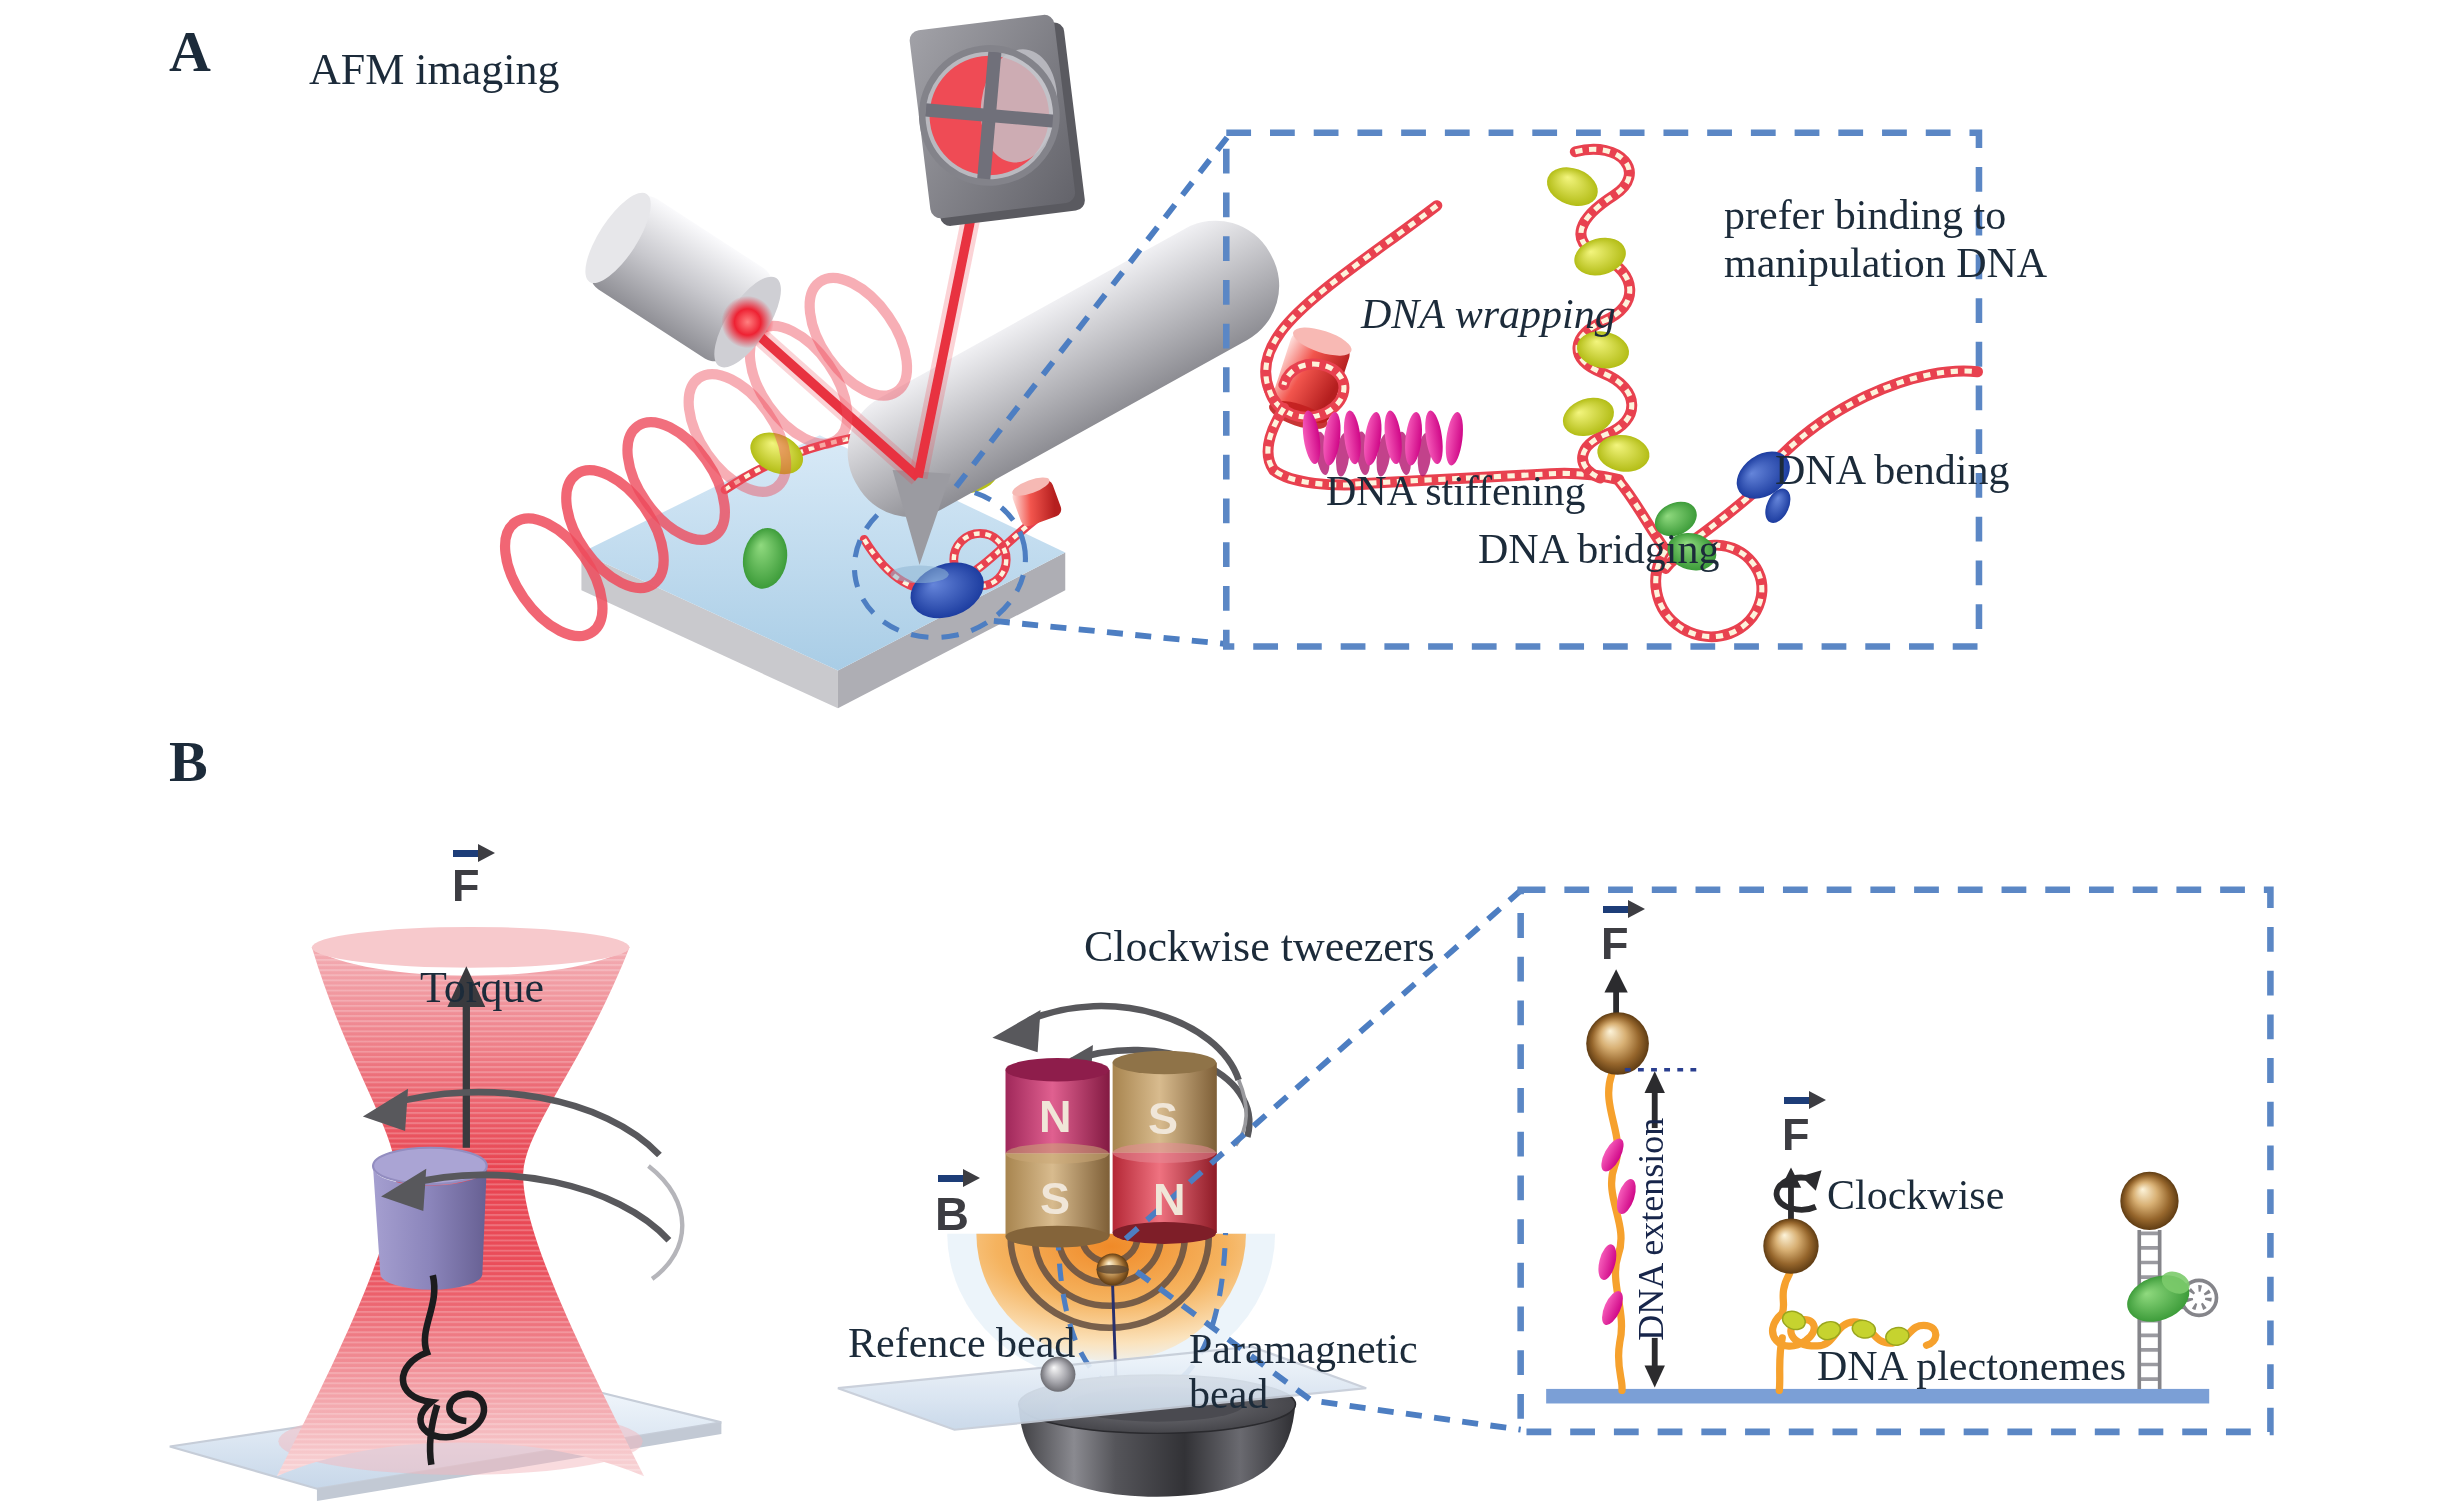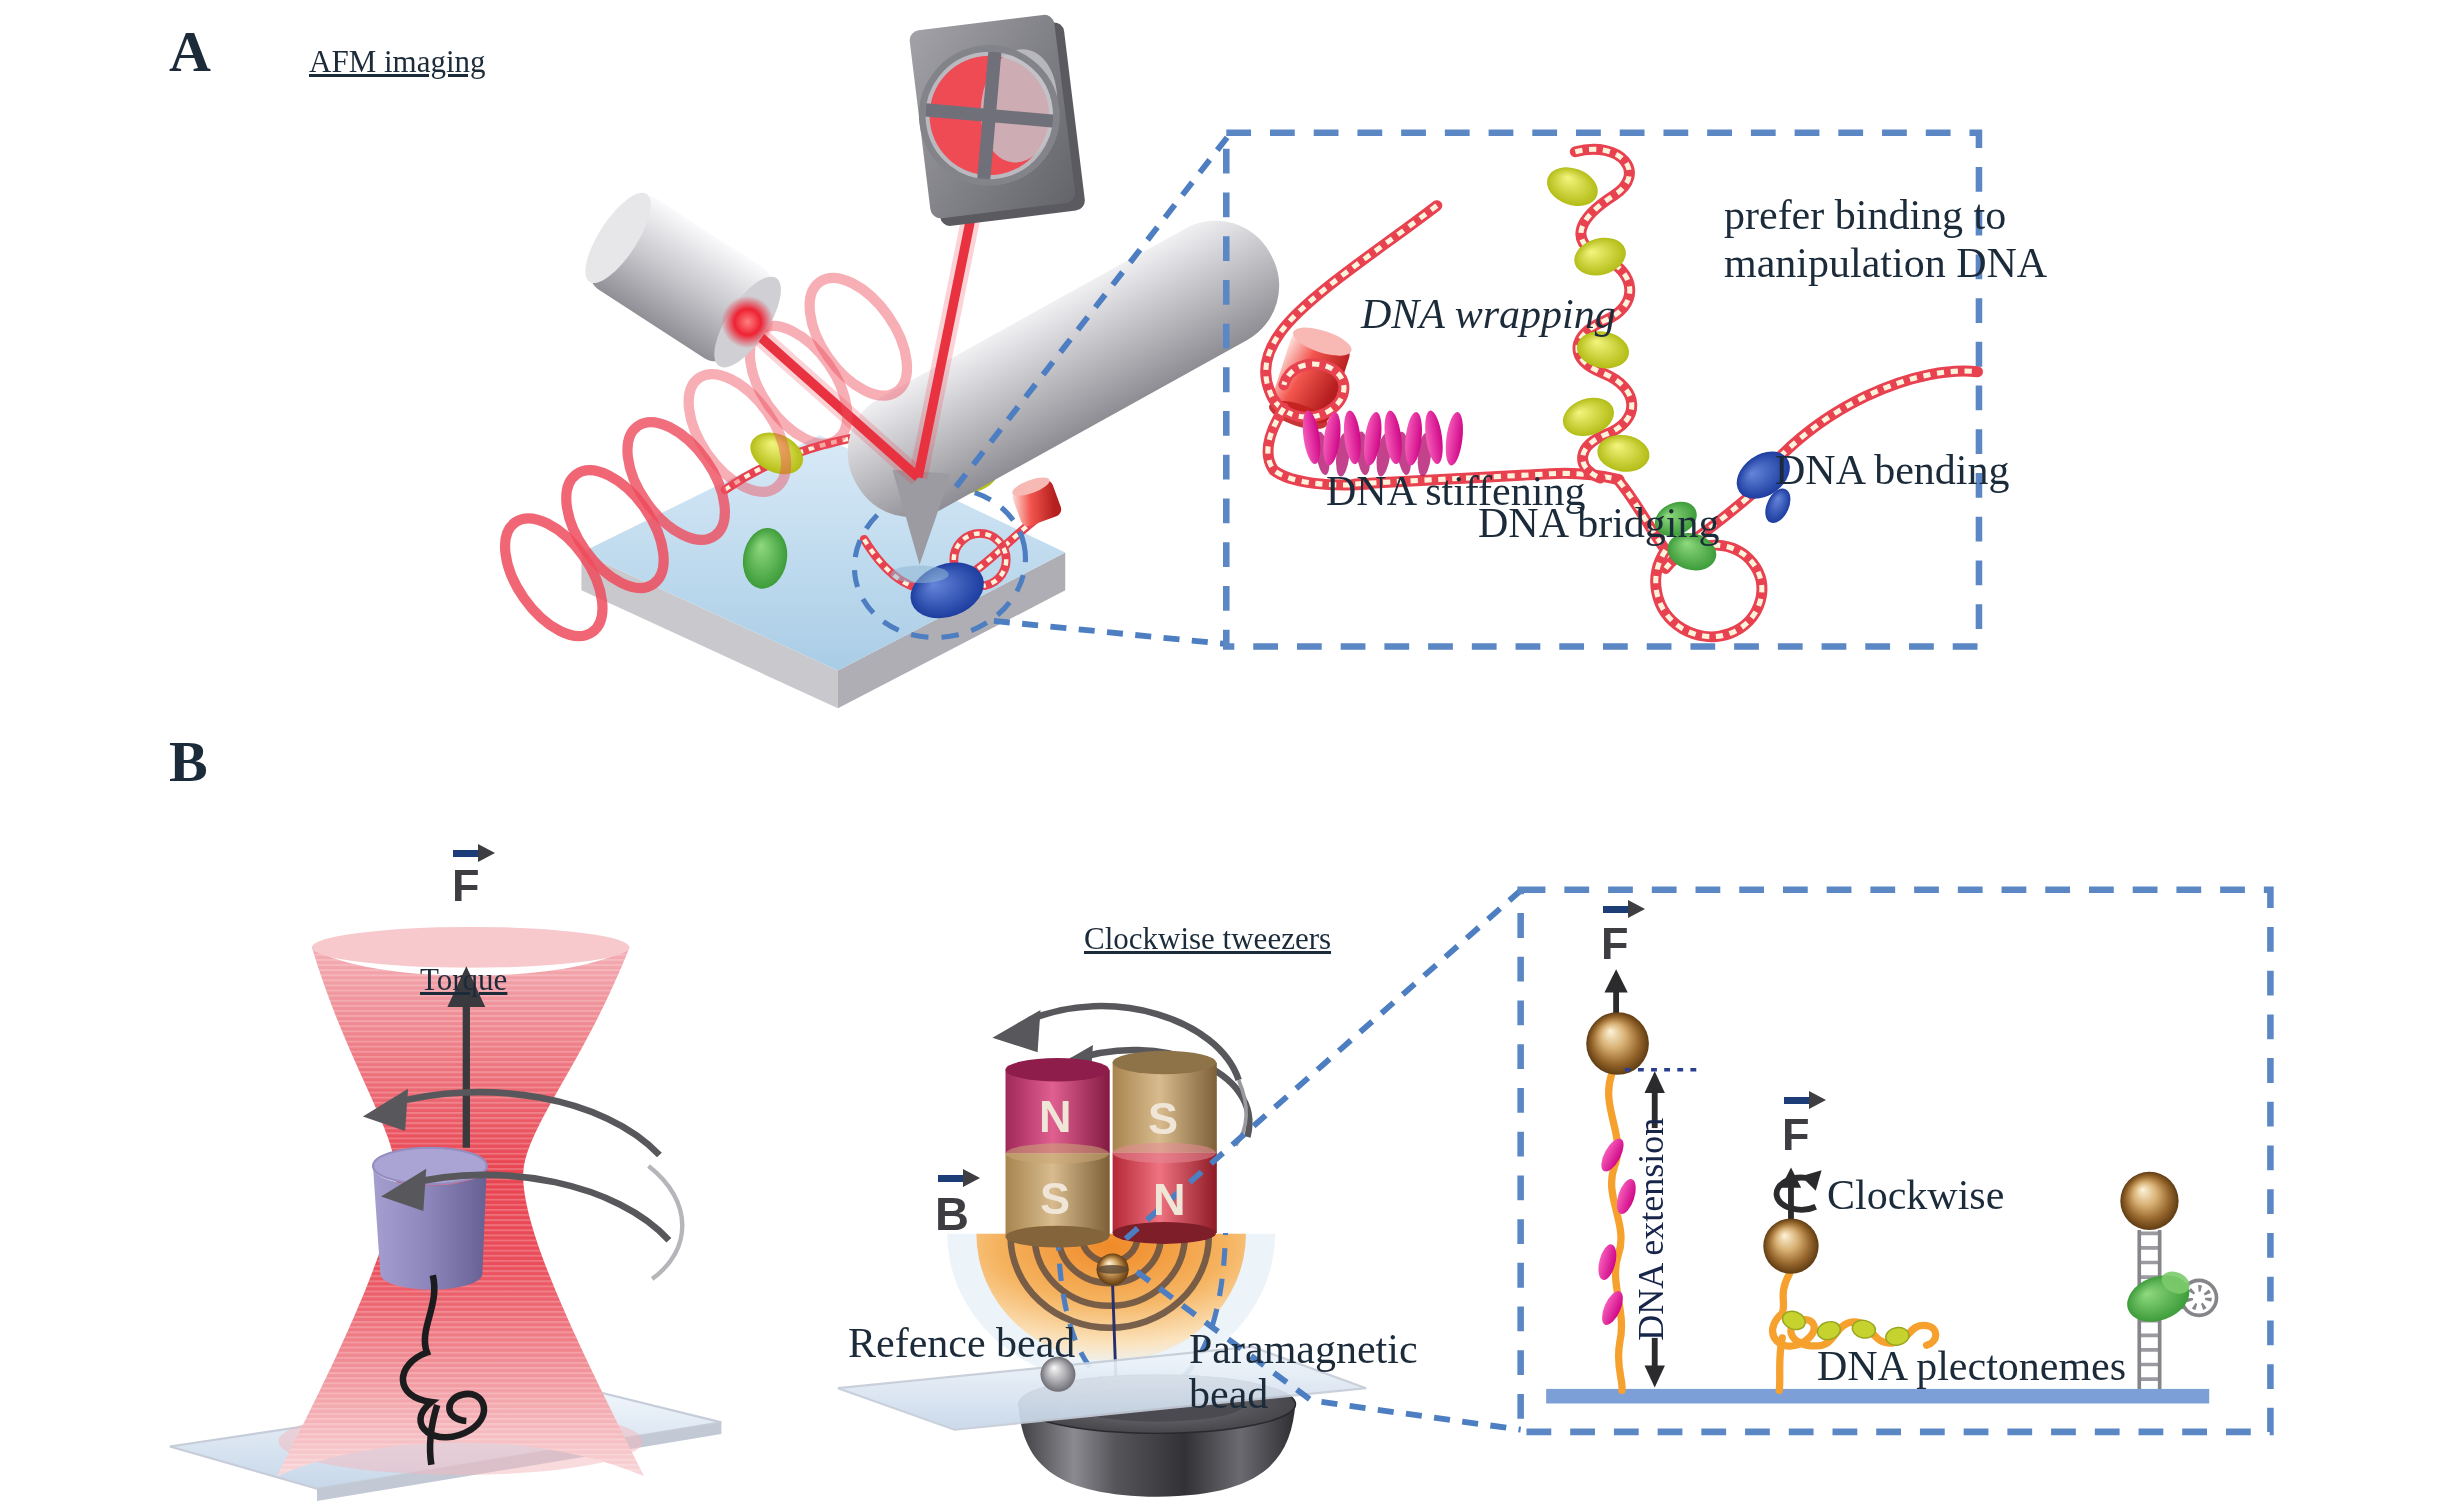--- a/index.html
+++ b/index.html
@@ -1,21 +1,21 @@
 <!DOCTYPE html>
 <html style="font-size:11.7px"><head>
 <meta charset="utf-8">
 <style>
   html,body{margin:0;padding:0;background:#ffffff;}
   .canvas{position:relative;width:2438px;height:1510px;background:#ffffff;overflow:hidden;
           font-family:"Liberation Serif", serif;color:#1c2b3a;}
   .canvas svg{position:absolute;left:0;top:0;}
   .lbl{position:absolute;white-space:nowrap;line-height:1.12;}
   .panel-letter{font-size:58px;font-weight:bold;}
-  .title{font-size:31px;text-decoration:underline;}
+  .title{font-size:44px;}
   .small{font-size:42px;}
   .vec{position:absolute;font-family:"Liberation Sans",sans-serif;font-weight:bold;color:#3d3d42;white-space:nowrap;}
   .bar{position:absolute;height:7.3px;background:#1d3d78;}
   .bar::after{content:"";position:absolute;left:100%;top:-5.8px;width:0;height:0;
               border-top:9.5px solid transparent;border-bottom:9.5px solid transparent;border-left:17.5px solid #3d3d42;}
   .pole{position:absolute;font-family:"Liberation Sans",sans-serif;font-weight:bold;font-size:45px;color:#f0e6d8;}
   .rot90{transform:rotate(-90deg);transform-origin:center center;text-align:center;}
   
   .dnaA{stroke:#e8414f;stroke-width:15;fill:none;stroke-linecap:round;}
   .dnaB{stroke:#fdf3dc;stroke-width:7;fill:none;stroke-dasharray:10 9;}
@@ -439,21 +439,21 @@
 </svg>
 
 <div class="lbl panel-letter" style="left:169px;top:20.4px;">A</div>
 <div class="lbl title" style="left:309px;top:45px;">AFM imaging</div>
 
 <div class="lbl small" style="left:1724px;top:192px;">prefer binding to</div>
 <div class="lbl small" style="left:1724px;top:240px;">manipulation DNA</div>
 <div class="lbl small" style="left:1361px;top:291px;font-style:italic;">DNA wrapping</div>
 <div class="lbl small" style="left:1326px;top:468px;">DNA stiffening</div>
 <div class="lbl small" style="left:1775px;top:447px;">DNA bending</div>
-<div class="lbl small" style="left:1478px;top:500px;text-align:right;">DNA bridging</div>
+<div class="lbl small" style="left:1478px;top:526px;text-align:right;">DNA bridging</div>
 
 <div class="lbl panel-letter" style="left:169px;top:730px;">B</div>
 
 <div class="lbl title" style="left:420px;top:963px;">Torque</div>
 <div class="bar" style="left:453px;top:850px;width:25px;"></div>
 <div class="vec" style="left:452px;top:860px;font-size:45px;">F</div>
 
 <div class="lbl title" style="left:1084px;top:922px;">Clockwise tweezers</div>
 <div class="bar" style="left:938px;top:1175px;width:25px;"></div>
 <div class="vec" style="left:935px;top:1186px;font-size:47px;">B</div>

